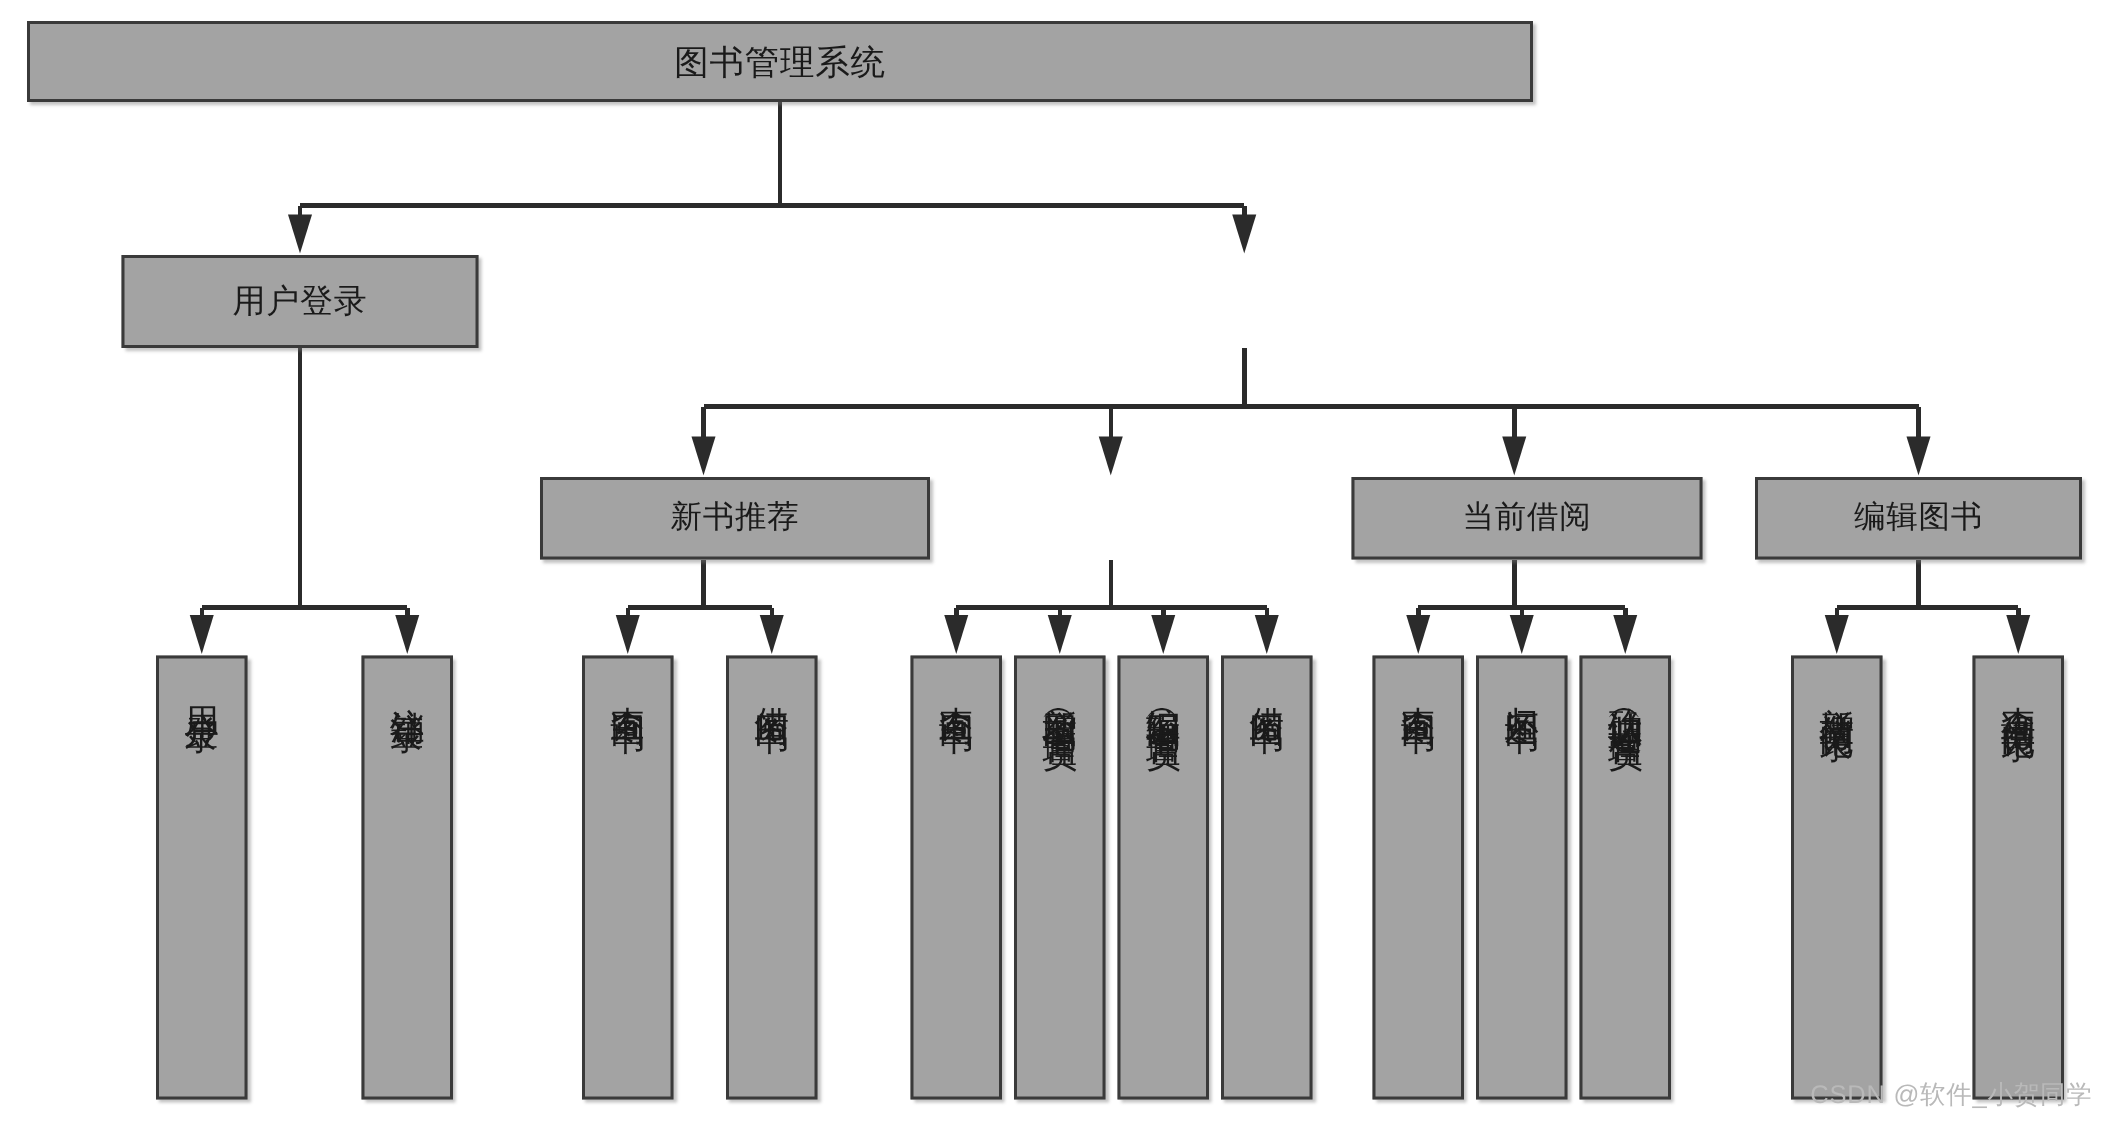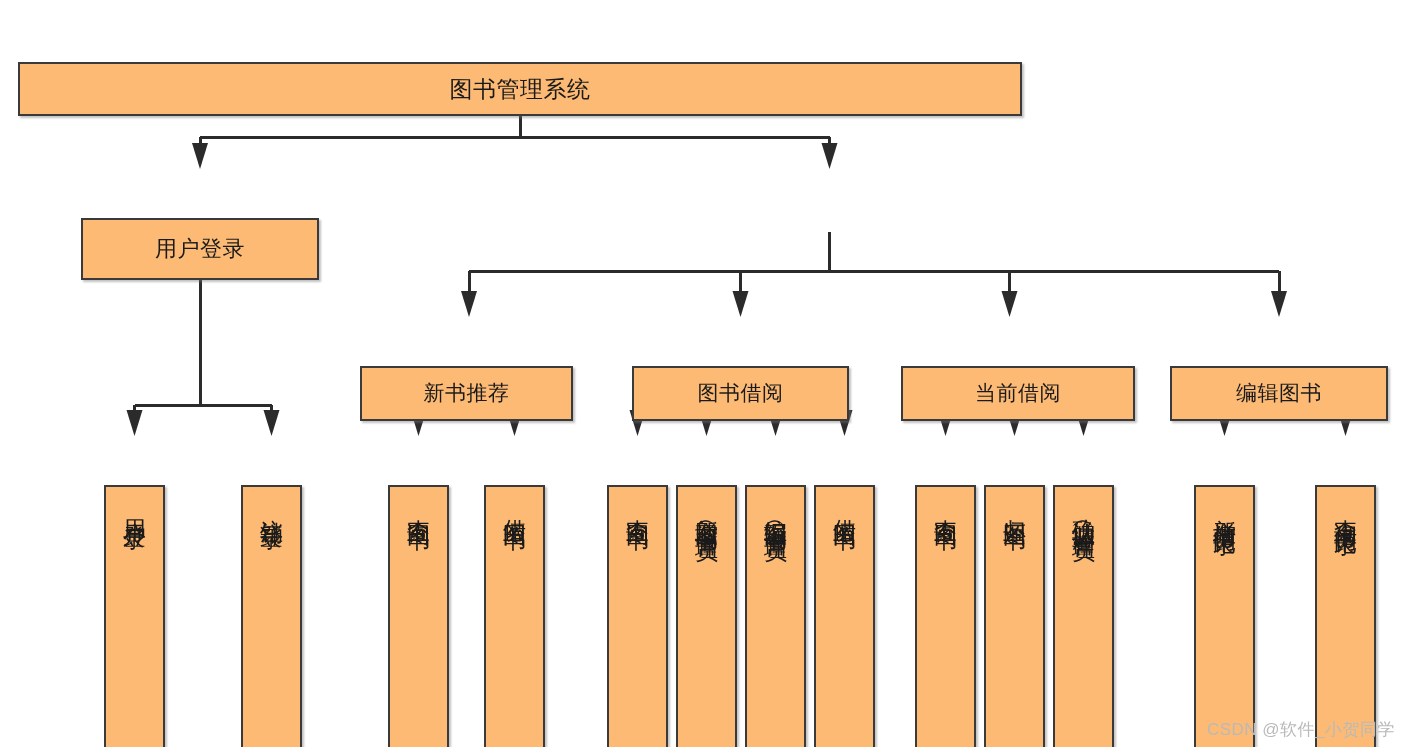--- a/index.html
+++ b/index.html
@@ -22,29 +22,28 @@
     position: absolute;
     left: 0;
     top: 0;
     width: 1405px;
     height: 747px;
     pointer-events: none;
   }
   .node {
     position: absolute;
     box-sizing: border-box;
-    background: #fdba74;
+    background: #a3a3a3;
     border: 2px solid #3a3a3a;
     box-shadow: 2px 2px 2px rgba(120,120,120,0.45);
     display: flex;
     align-items: center;
     justify-content: center;
     color: #1a1a1a;
     z-index: 2;
-    margin-top: 48px;
   }
   .node-label {
     display: block;
     text-align: center;
     line-height: 1.05;
     letter-spacing: 0.5px;
   }
   
   .node.level-0 .node-label { font-size: 23px; }
   .node.level-1 .node-label { font-size: 22px; }
@@ -136,25 +135,22 @@
     </svg>
 
   <div class="node level-0" style="left:18px; top:14px; width:1004px; height:54px;">
     <span class="node-label">图书管理系统</span>
   </div>
 
   <div class="node level-1" style="left:81px; top:170px; width:238px; height:62px;">
     <span class="node-label">用户登录</span>
   </div>
 
-  <div class="node level-2" style="left:360px; top:318px; width:213px; height:55px;">
+  <div class="node level-2" style="left:360px; top:318px; width:260px; height:55px;">
     <span class="node-label">新书推荐</span>
-  </div>
-  <div class="node level-2" style="left:632px; top:318px; width:217px; height:55px;">
-    <span class="node-label">图书借阅</span>
   </div>
   <div class="node level-2" style="left:901px; top:318px; width:234px; height:55px;">
     <span class="node-label">当前借阅</span>
   </div>
   <div class="node level-2" style="left:1170px; top:318px; width:218px; height:55px;">
     <span class="node-label">编辑图书</span>
   </div>
 
   <div class="node vertical" style="left:104px; top:437px; width:61px; height:296px;">
     <span class="node-label">用户登录</span>

